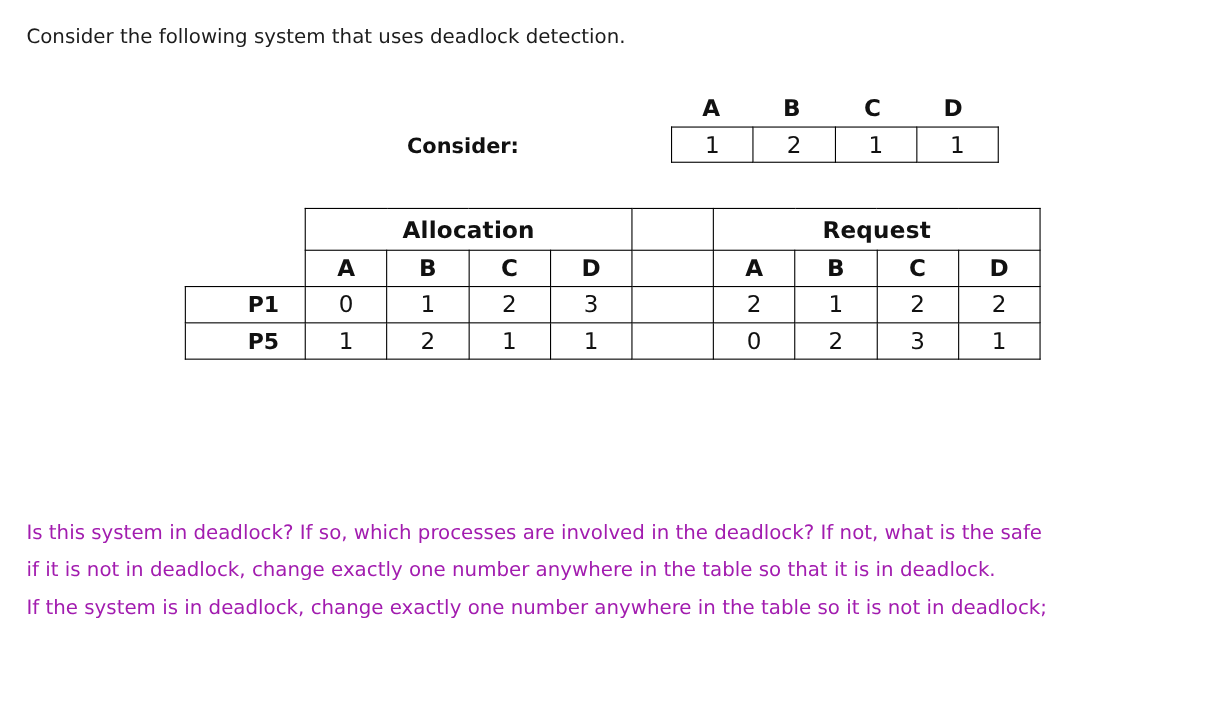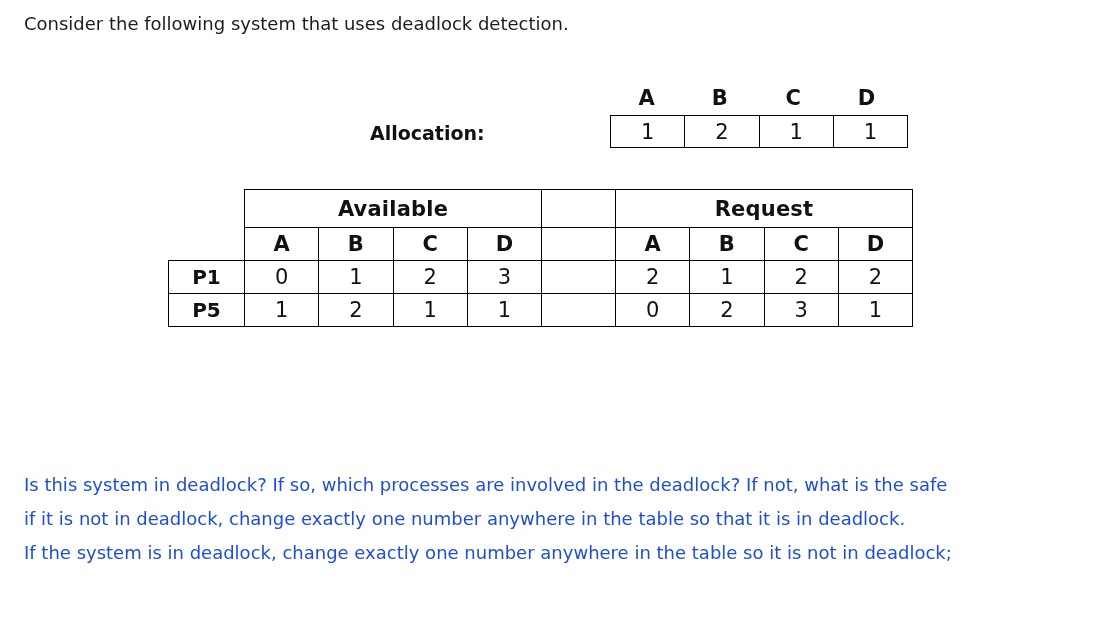--- a/index.html
+++ b/index.html
@@ -13,21 +13,21 @@
     position: relative;
     font-family: "DejaVu Sans", "Liberation Sans", sans-serif;
     color: #1a1a1a;
     overflow: hidden;
   }
 
   
   #intro-text {
     position: absolute;
     left: 24px;
-    top: 11px;
+    top: 21px;
     font-size: 18px;
     line-height: 26px;
     color: #1c1c1c;
     white-space: nowrap;
   }
 
   
   #available-block {
     position: absolute;
     left: 360px;
@@ -117,44 +117,45 @@
   #matrix-table .gapcol {
     width: 73px;
   }
   #matrix-table .datacol {
     width: 73.25px;
   }
   #matrix-table .plabel {
     font-weight: bold;
     font-size: 20px;
     width: 75px;
+    padding-left: 33px;
   }
 
   
   #question-text {
     position: absolute;
     left: 24px;
     top: 468px;
     width: 1060px;
     font-size: 18px;
     line-height: 34px;
-    color: #1d4ed8;
+    color: #a21caf;
   }
   #question-text .qline {
     display: block;
     white-space: nowrap;
   }
 </style>
 </head>
 <body>
 
 <div id="intro-text">Consider the following system that uses deadlock detection.</div>
 
 <div id="available-block">
-  <div id="available-label">Allocation:</div>
+  <div id="available-label">Consider:</div>
 
   <div id="available-head-row">
     <div class="hcell">A</div>
     <div class="hcell">B</div>
     <div class="hcell">C</div>
     <div class="hcell">D</div>
   </div>
 
   <table id="available-table">
     <tbody>
@@ -165,21 +166,21 @@
         <td>1</td>
       </tr>
     </tbody>
   </table>
 </div>
 
 <table id="matrix-table">
   <tbody>
     <tr>
       <td class="corner-blank"></td>
-      <td class="grp-head" colspan="4">Available</td>
+      <td class="grp-head" colspan="4">Allocation</td>
       <td class="gapcol"></td>
       <td class="grp-head" colspan="4">Request</td>
     </tr>
 
     <tr>
       <td class="corner-blank-2"></td>
       <td class="sub-head datacol">A</td>
       <td class="sub-head datacol">B</td>
       <td class="sub-head datacol">C</td>
       <td class="sub-head datacol">D</td>

